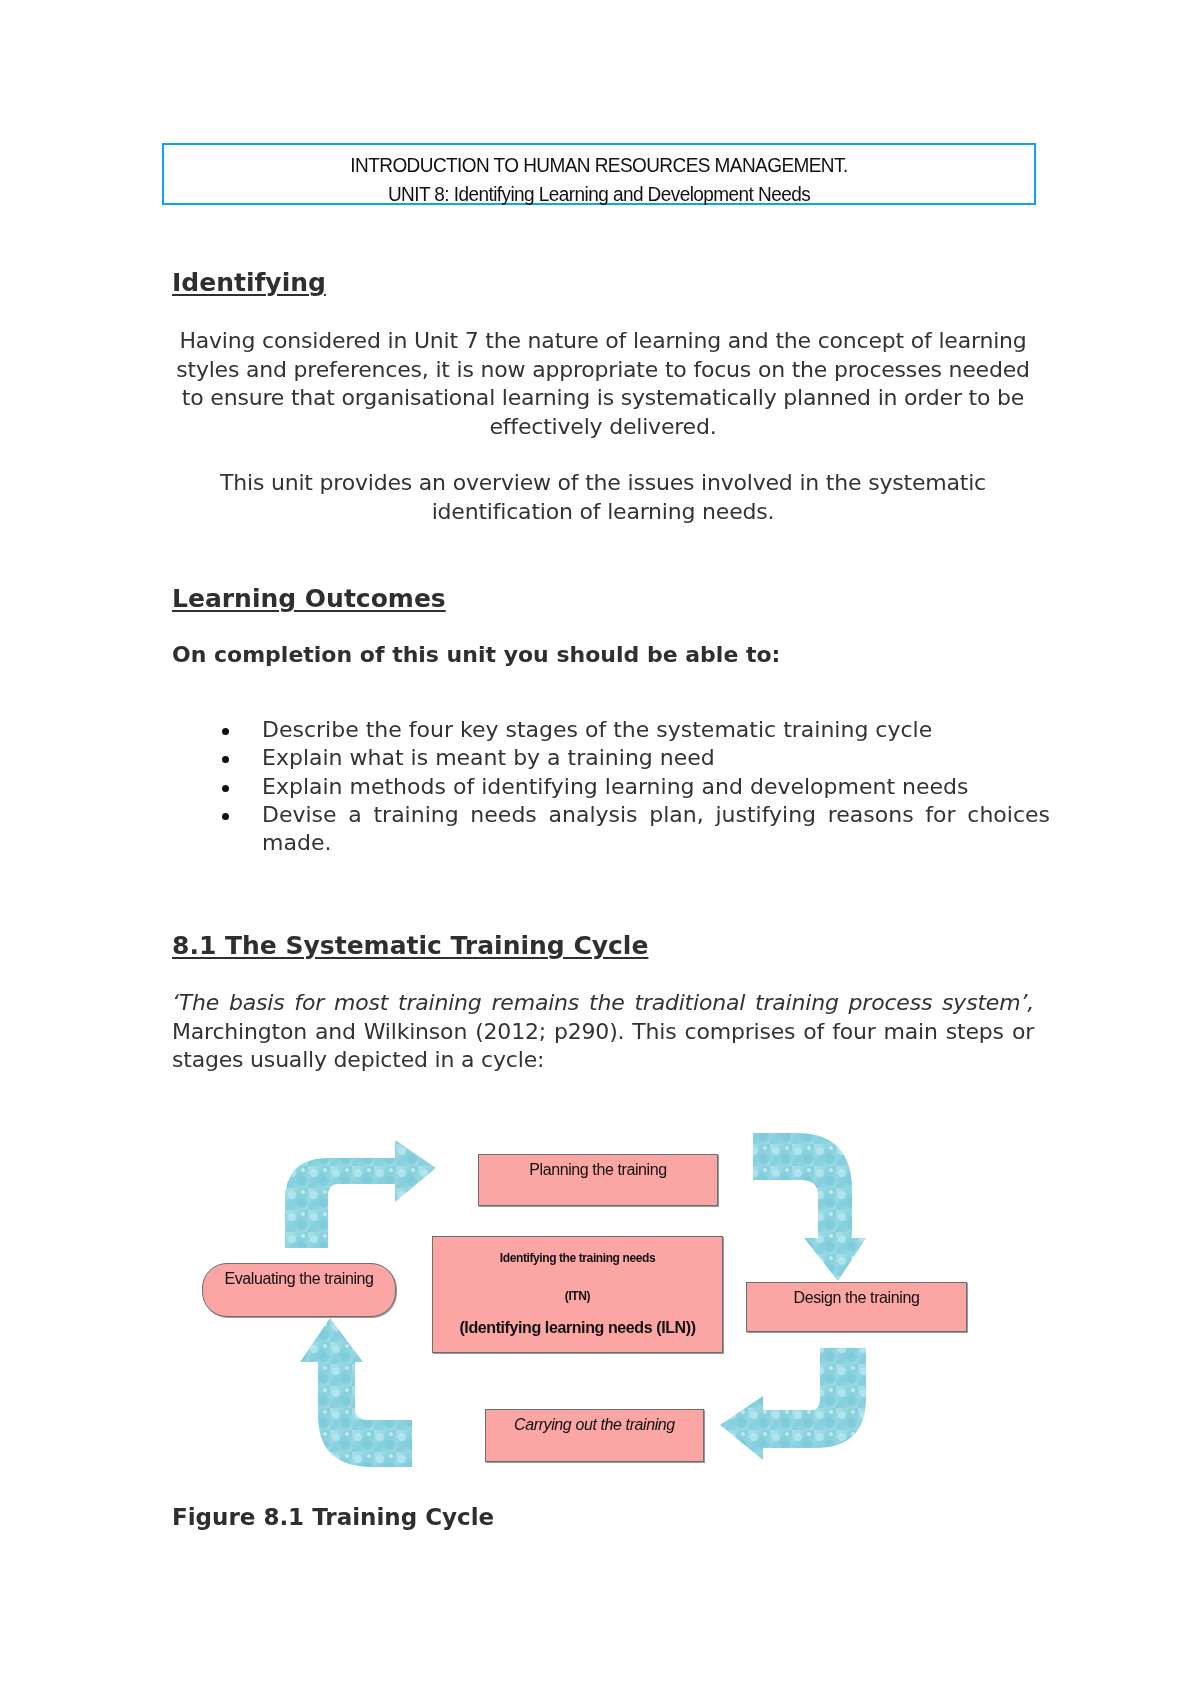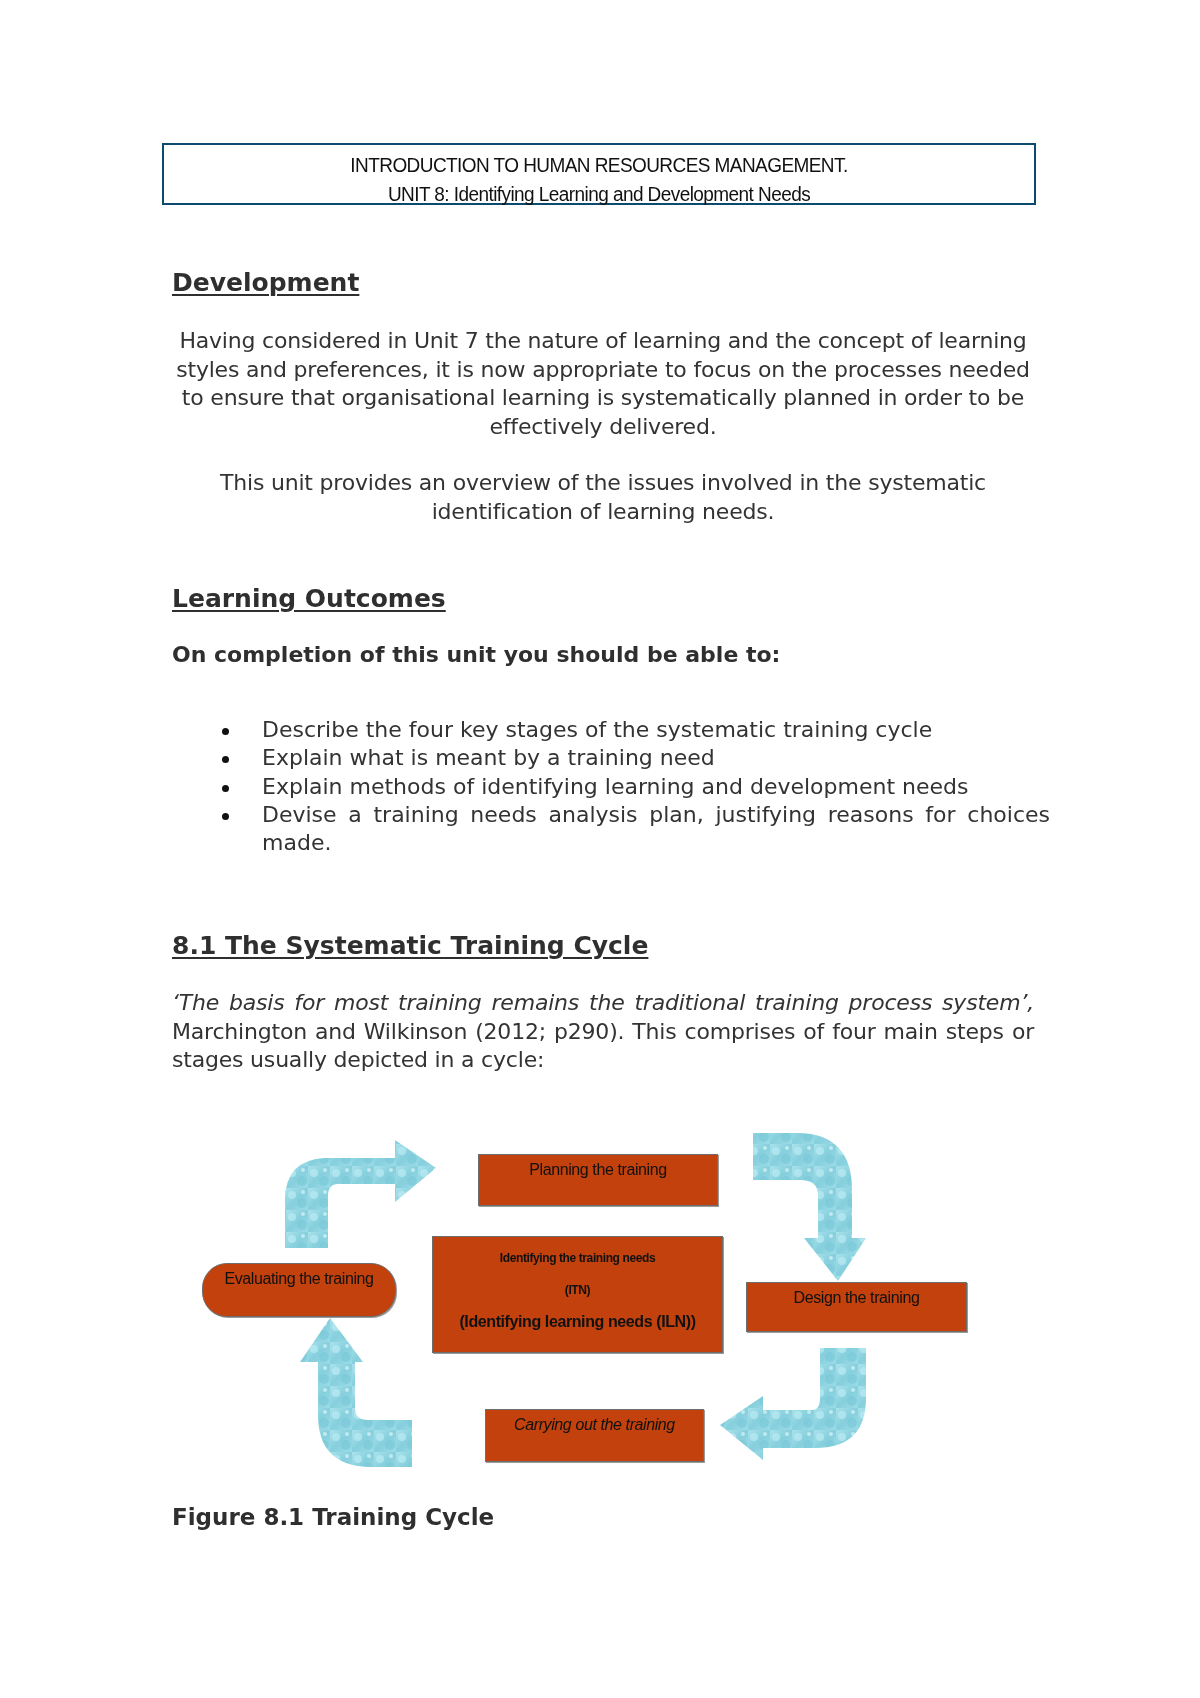--- a/index.html
+++ b/index.html
@@ -1,50 +1,50 @@
 <!DOCTYPE html>
 <html><head>
 <meta charset="utf-8">
 <style>
   html, body { margin:0; padding:0; background:#ffffff; }
   body { width:1200px; height:1698px; position:relative; overflow:hidden;
          font-family:"DejaVu Sans", sans-serif; color:#333333; }
   .abs { position:absolute; }
   .title-box { left:162px; top:143px; width:874px; height:62px;
-               border:2px solid #0c4a6e; box-sizing:border-box; text-align:center;
+               border:2px solid #0ea5e9; box-sizing:border-box; text-align:center;
                font-family:"Liberation Sans", sans-serif; color:#111; font-size:20px;
                letter-spacing:-0.6px; padding-top:6px; line-height:29px; }
   .title-box div { transform:scaleX(0.95); }
   .h { left:172px; font-size:25px; font-weight:bold; text-decoration:underline;
        text-decoration-thickness:2px; text-underline-offset:3px; color:#2f2f2f; white-space:nowrap; }
   .p { left:172px; width:862px; font-size:22px; line-height:28.5px; letter-spacing:-0.2px;text-align:center; }
   .justify { text-align:justify; }
   .lead { left:172px; font-size:22px; font-weight:bold; white-space:nowrap; color:#2f2f2f; }
   ul.bullets { list-style:none; margin:16px; padding:0; left:172px; width:862px; font-size:22px; line-height:28.3px; }
   ul.bullets li { position:relative; padding-left:74px; text-align:justify; }
   ul.bullets li .dot { position:absolute; left:34px; top:12px; width:7px; height:7px; border-radius:50%; background:#111; }
   em { font-style:italic; }
-  .box { position:absolute; border:1.5px solid #6e6e6e; background:#c2410c; box-sizing:border-box;
+  .box { position:absolute; border:1.5px solid #6e6e6e; background:#fca5a5; box-sizing:border-box;
          font-family:"Liberation Sans", sans-serif; color:#111; font-size:16px; text-align:center;
          letter-spacing:-0.4px; box-shadow:1px 1px 0 #9a9a9a; }
   .box .t { display:block; margin-top:6px; }
   .center-box .t { font-weight:bold; font-size:12px; line-height:22px; margin-top:10px; }
   .center-box .t2 { font-weight:bold; font-size:16px; margin-top:12px; display:block; }
   svg.arrows { position:absolute; left:0; top:0; width:1200px; height:1698px; pointer-events:none; }
   .caption { left:172px; top:1504px; font-size:23px; font-weight:bold; color:#2f2f2f; white-space:nowrap; }
 </style>
 </head>
 <body>
 
 <div class="abs title-box">
   <div>INTRODUCTION TO HUMAN RESOURCES MANAGEMENT.</div>
   <div>UNIT 8: Identifying Learning and Development Needs</div>
 </div>
 
-<div class="abs h" style="top:268px;">Development</div>
+<div class="abs h" style="top:268px;">Identifying</div>
 <div class="abs p" style="top:327px;">Having considered in Unit 7 the nature of learning and the concept of learning styles and preferences, it is now appropriate to focus on the processes needed to ensure that organisational learning is systematically planned in order to be effectively delivered.</div>
 <div class="abs p" style="top:469px;">This unit provides an overview of the issues involved in the systematic identification of learning needs.</div>
 
 <div class="abs h" style="top:584px;">Learning Outcomes</div>
 <div class="abs lead" style="top:642px;">On completion of this unit you should be able to:</div>
 <ul class="abs bullets" style="top:700px;">
   <li><span class="dot"></span><span>Describe the four  key stages of the systematic training cycle</span></li>
   <li><span class="dot"></span><span>Explain what is meant by a training need</span></li>
   <li><span class="dot"></span><span>Explain methods of identifying learning and development needs</span></li>
   <li><span class="dot"></span><span>Devise a training needs analysis plan, justifying reasons for choices made.</span></li>
@@ -77,21 +77,21 @@
 
     <path fill="url(#drops)" d="M412 1420 L412 1467 L368 1467 Q318 1465 318 1415 L318 1362 L300 1362 L330 1318 L363 1362 L355 1362 L355 1408 Q355 1420 368 1420 Z"></path>
   </svg>
 
   <div class="box" style="left:478px; top:1154px; width:240px; height:52px;">
     <span class="t">Planning the training</span>
   </div>
 
   <div class="box center-box" style="left:432px; top:1236px; width:291px; height:117px;">
     <span class="t">Identifying the training needs</span>
-    <span class="t" style="margin-top:10px">(ITN)</span>
+    <span class="t" style="margin-top:16px">(ITN)</span>
     <span class="t2">(Identifying learning needs (ILN))</span>
   </div>
 
   <div class="box" style="left:202px; top:1263px; width:194px; height:54px;border-radius:25px;">
     <span class="t">Evaluating the training</span>
   </div>
 
   <div class="box" style="left:746px; top:1282px; width:221px; height:50px;">
     <span class="t">Design the training</span>
   </div>

